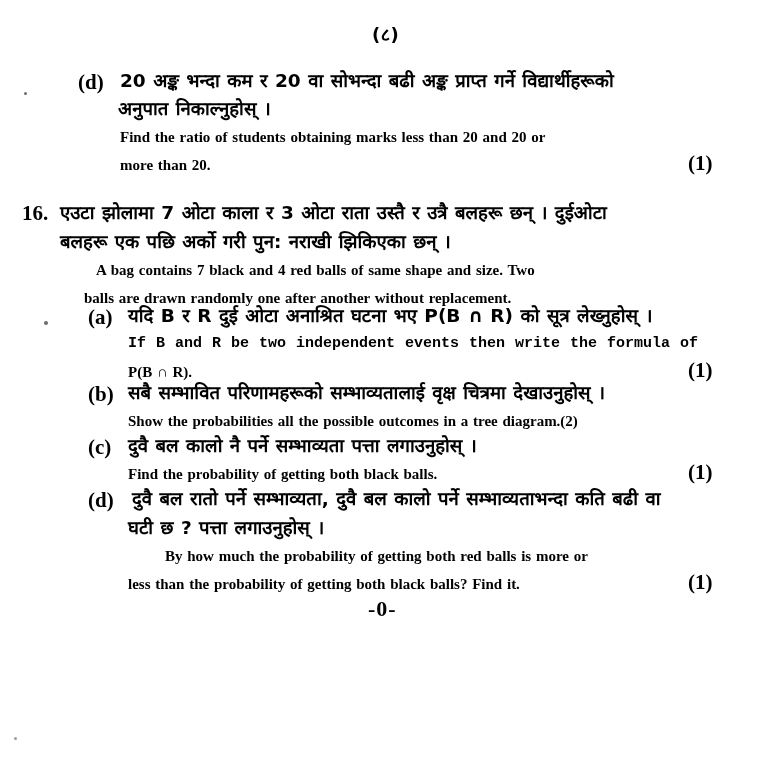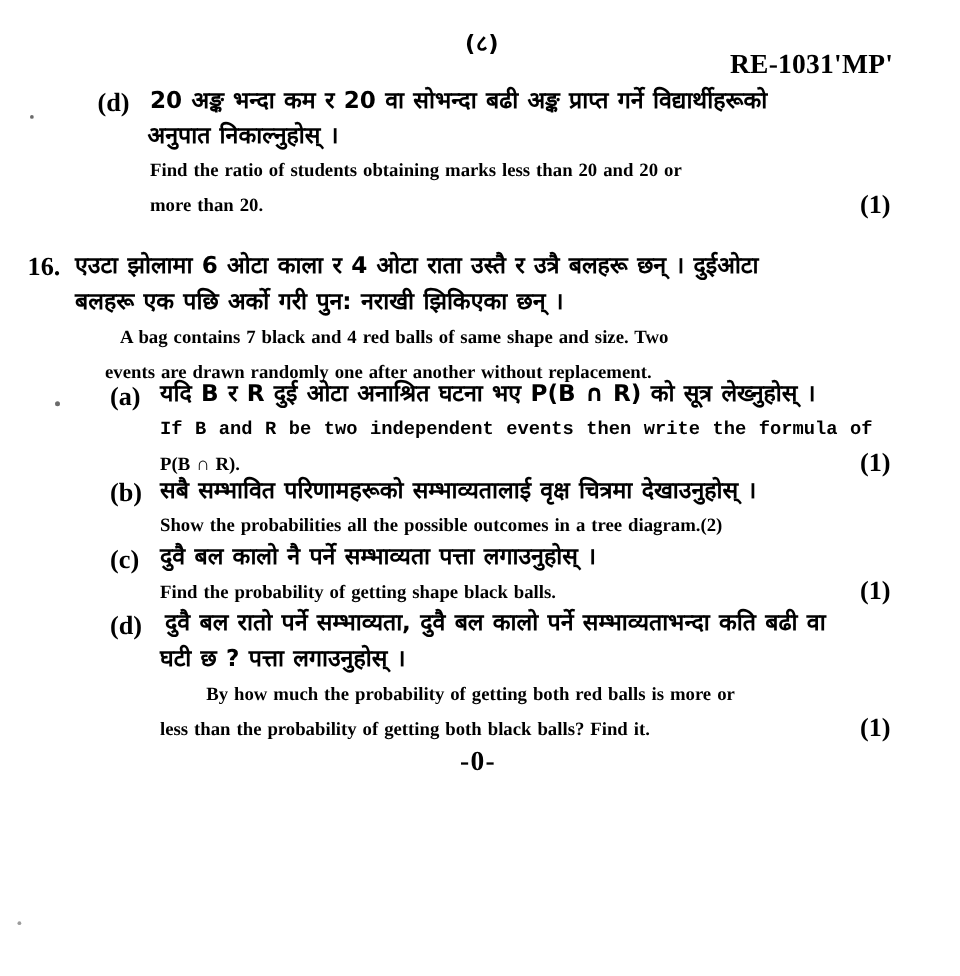--- a/index.html
+++ b/index.html
@@ -107,48 +107,47 @@
     text-align-last: left;
   }
 </style>
 </head>
 <body>
 
 <div class="page">
 
   <div class="header">
     <div class="page-no">(८)</div>
-    <div class="paper-code">RE-1031'MP'</div>
   </div>
 
   <div class="block" style="left:0; top:66px; width:768px;">
     <div class="lbl" style="left:78px; top:4px;">(d)</div>
 
     <div class="np" style="position:absolute; left:120px; top:0px; width:640px;">20 अङ्क भन्दा कम र 20 वा सोभन्दा बढी अङ्क प्राप्त गर्ने विद्यार्थीहरूको</div>
 
     <div class="np" style="position:absolute; left:118px; top:28px; width:640px;">अनुपात निकाल्नुहोस् ।</div>
 
     <div class="en" style="position:absolute; left:120px; top:57px; width:640px;">Find the ratio of students obtaining marks less than 20 and 20 or</div>
 
     <div class="en" style="position:absolute; left:120px; top:85px; width:560px;">more than 20.</div>
 
     <div class="mark" style="left:688px; top:85px;">(1)</div>
   </div>
 
   <div class="block" style="left:0; top:198px; width:768px;">
 
     <div class="lbl" style="left:22px; top:3px;">16.</div>
 
-    <div class="np" style="position:absolute; left:60px; top:0px; width:706px;">एउटा झोलामा 6 ओटा काला र 4 ओटा राता उस्तै र उत्रै बलहरू छन् । दुईओटा</div>
+    <div class="np" style="position:absolute; left:60px; top:0px; width:706px;">एउटा झोलामा 7 ओटा काला र 3 ओटा राता उस्तै र उत्रै बलहरू छन् । दुईओटा</div>
 
     <div class="np" style="position:absolute; left:60px; top:29px; width:706px;">बलहरू एक पछि अर्को गरी पुन: नराखी झिकिएका छन् ।</div>
 
     <div class="en just" style="position:absolute; left:96px; top:58px; width:620px;">A bag contains 7 black and 4 red balls of same shape and size. Two</div>
 
-    <div class="en" style="position:absolute; left:84px; top:86px; width:660px;">events are drawn randomly one after another without replacement.</div>
+    <div class="en" style="position:absolute; left:84px; top:86px; width:660px;">balls are drawn randomly one after another without replacement.</div>
   </div>
 
   <div class="block" style="left:0; top:301px; width:768px;">
     <div class="lbl" style="left:88px; top:4px;">(a)</div>
 
     <div class="np" style="position:absolute; left:128px; top:0px; width:630px;">यदि B र R दुई ओटा अनाश्रित घटना भए P(B ∩ R) को सूत्र लेख्नुहोस् ।</div>
 
     <div class="en" style="position:absolute; left:128px; top:29px; width:620px;font-family:Liberation Mono, monospace;">If B and R be two independent events then write the formula of</div>
 
     <div class="en" style="position:absolute; left:128px; top:57px; width:400px;">P(B ∩ R).</div>
@@ -162,21 +161,21 @@
     <div class="np" style="position:absolute; left:128px; top:0px; width:630px;">सबै सम्भावित परिणामहरूको सम्भाव्यतालाई वृक्ष चित्रमा देखाउनुहोस् ।</div>
 
     <div class="en" style="position:absolute; left:128px; top:29px; width:640px;">Show the probabilities all the possible outcomes in a tree diagram.(2)</div>
   </div>
 
   <div class="block" style="left:0; top:431px; width:768px;">
     <div class="lbl" style="left:88px; top:4px;">(c)</div>
 
     <div class="np" style="position:absolute; left:128px; top:0px; width:630px;">दुवै बल कालो नै पर्ने सम्भाव्यता पत्ता लगाउनुहोस् ।</div>
 
-    <div class="en" style="position:absolute; left:128px; top:29px; width:540px;">Find the probability of getting shape black balls.</div>
+    <div class="en" style="position:absolute; left:128px; top:29px; width:540px;">Find the probability of getting both black balls.</div>
 
     <div class="mark" style="left:688px; top:29px;">(1)</div>
   </div>
 
   <div class="block" style="left:0; top:484px; width:768px;">
     <div class="lbl" style="left:88px; top:4px;">(d)</div>
 
     <div class="np" style="position:absolute; left:132px; top:0px; width:636px;">दुवै बल रातो पर्ने सम्भाव्यता, दुवै बल कालो पर्ने सम्भाव्यताभन्दा कति बढी वा</div>
 
     <div class="np" style="position:absolute; left:128px; top:29px; width:636px;">घटी छ ? पत्ता लगाउनुहोस् ।</div>

